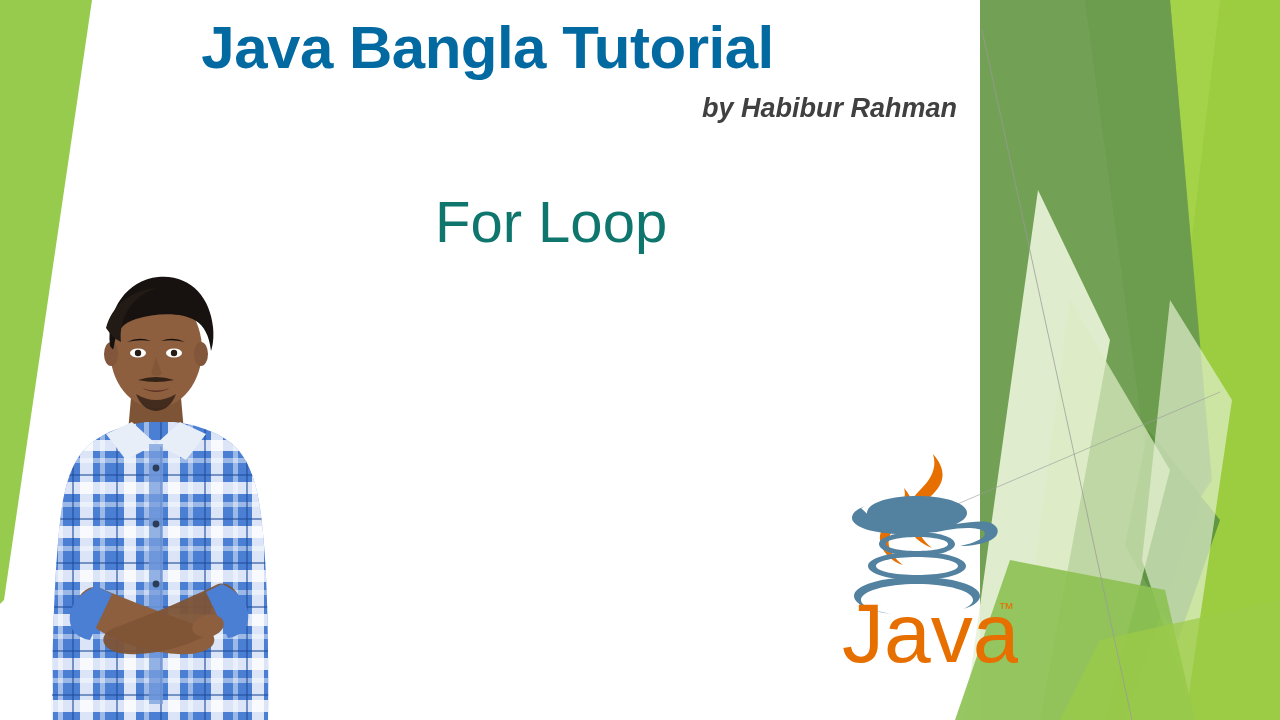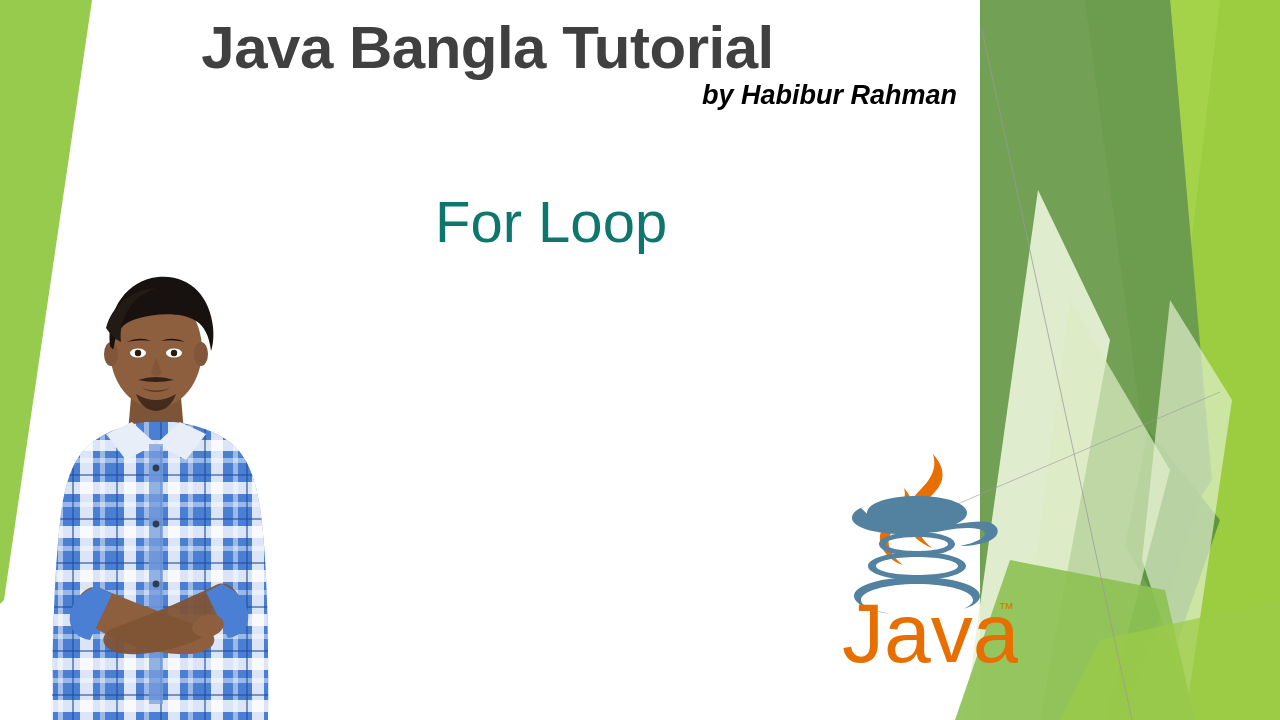--- a/index.html
+++ b/index.html
@@ -17,29 +17,29 @@
     pointer-events:none;
   }
   #bg-left { left:0; width:180px; }
   #bg-right { right:0; width:360px; }
 
   #title-block {
     position:absolute; left:0; top:16px; width:975px;
     text-align:center;
   }
   #slide-title {
-    font-size:60px; font-weight:bold; color:#404040;
+    font-size:60px; font-weight:bold; color:#0369a1;
     letter-spacing:-0.5px; line-height:1.05;
     white-space:nowrap;
   }
   #slide-subtitle {
-    margin-top:1px; padding-right:18px;
+    margin-top:14px; padding-right:18px;
     text-align:right;
     font-size:27px; font-weight:bold; font-style:italic;
-    color:#000000; letter-spacing:0px;
+    color:#404040; letter-spacing:0px;
   }
   #topic-block {
     position:absolute; left:435px; top:190px;
   }
   #topic-text {
     font-size:58px; font-weight:normal; color:#0f766e;
     line-height:1.1; white-space:nowrap;
   }
 
   

